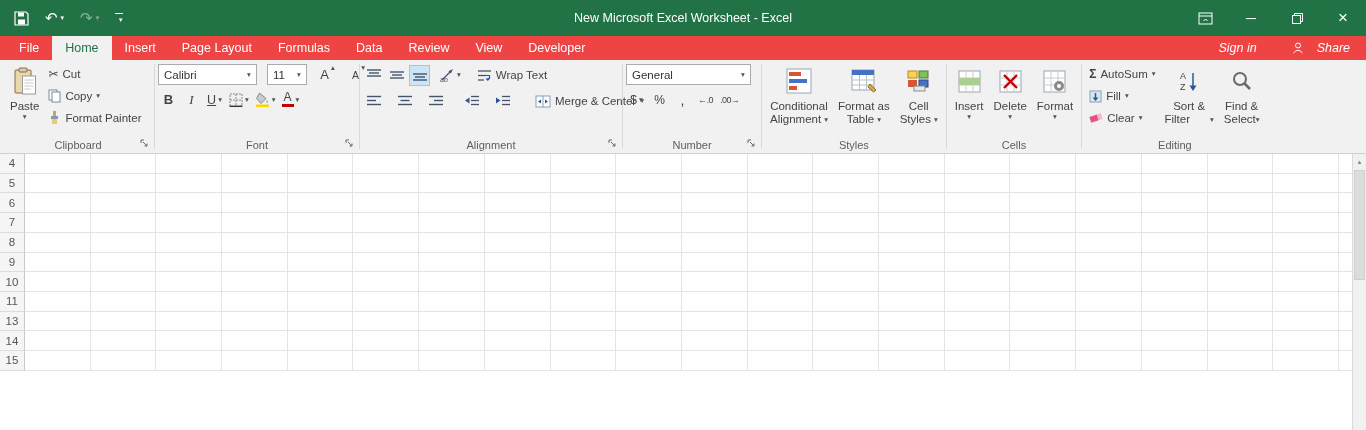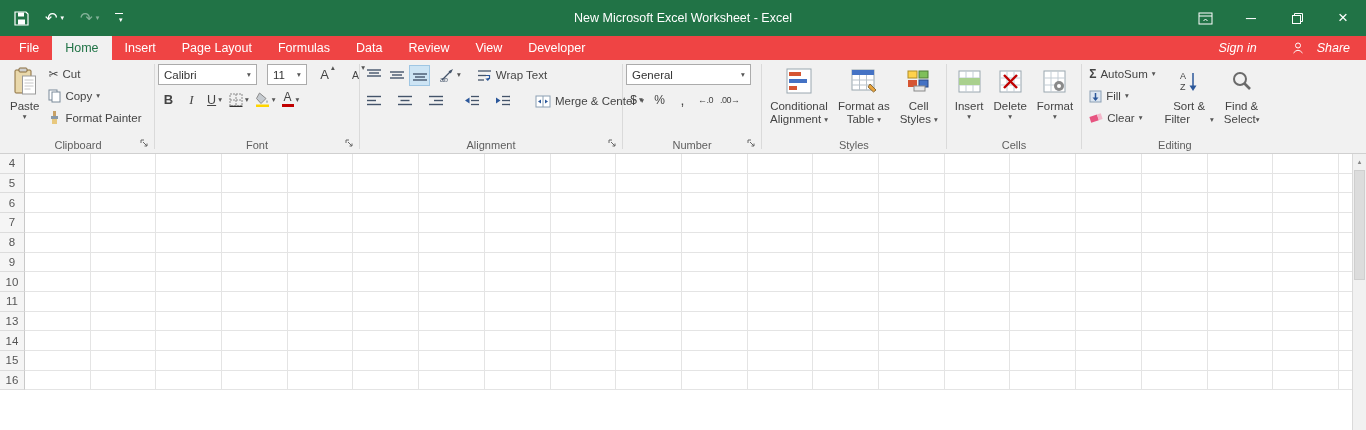--- a/index.html
+++ b/index.html
@@ -674,24 +674,20 @@
           <div class="row-cells"></div>
         </div>
         <div class="sheet-row">
           <div class="row-header">14</div>
           <div class="row-cells"></div>
         </div>
         <div class="sheet-row">
           <div class="row-header">15</div>
           <div class="row-cells"></div>
         </div>
-        <div class="sheet-row">
-          <div class="row-header">16</div>
-          <div class="row-cells"></div>
-        </div>
       </div>
     <div class="vscroll">
       <div class="scroll-up">
         <span>▴</span>
       </div>
       <div class="scroll-thumb"></div>
     </div>
   </div>
 
 </div>

